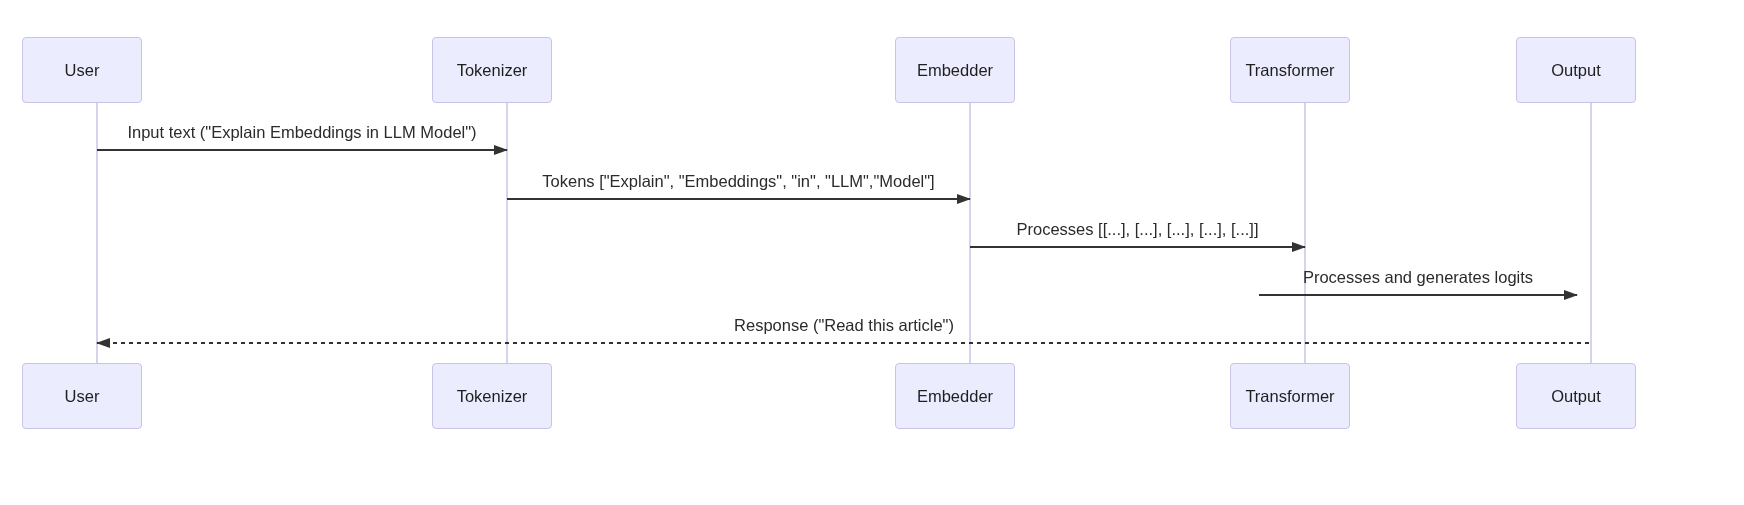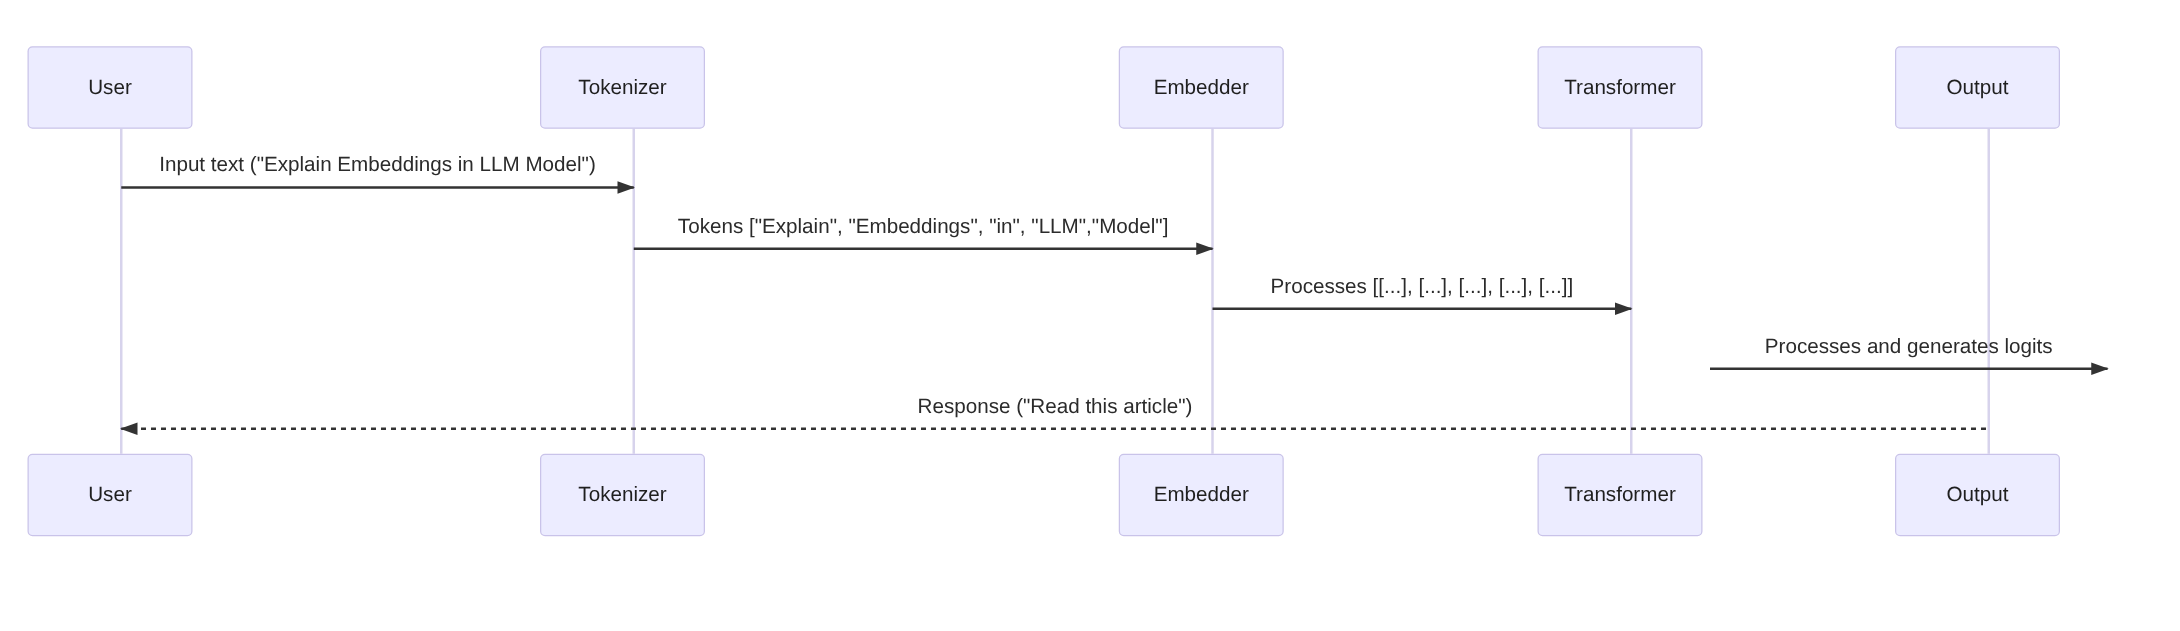--- a/index.html
+++ b/index.html
@@ -13,21 +13,21 @@
   }
   .lifeline {
     position: absolute;
     top: 103px;
     height: 260px;
     width: 2px;
     background: #d7d3ec;
   }
   .actor {
     position: absolute;
-    width: 132px;
+    width: 120px;
     height: 66px;
     background: #ececff;
     border: 1px solid #c9c3e9;
     border-radius: 4px;
     box-sizing: border-box;
     display: flex;
     align-items: center;
     justify-content: center;
   }
   .actor-label {
@@ -110,21 +110,21 @@
     </div>
   </div>
 
   <div class="message" style="left:970px;top:218px;width:335px">
     <div class="msg-label">Processes [[...], [...], [...], [...], [...]]</div>
     <div class="msg-line">
       <i class="head-right"></i>
     </div>
   </div>
 
-  <div class="message" style="left:1368px;top:266px;width:318px">
+  <div class="message" style="left:1259px;top:266px;width:318px">
     <div class="msg-label">Processes and generates logits</div>
     <div class="msg-line">
       <i class="head-right"></i>
     </div>
   </div>
 
   <div class="message" style="left:97px;top:314px;width:1494px">
     <div class="msg-label">Response ("Read this article")</div>
     <div class="msg-line dotted">
       <i class="head-left"></i>

